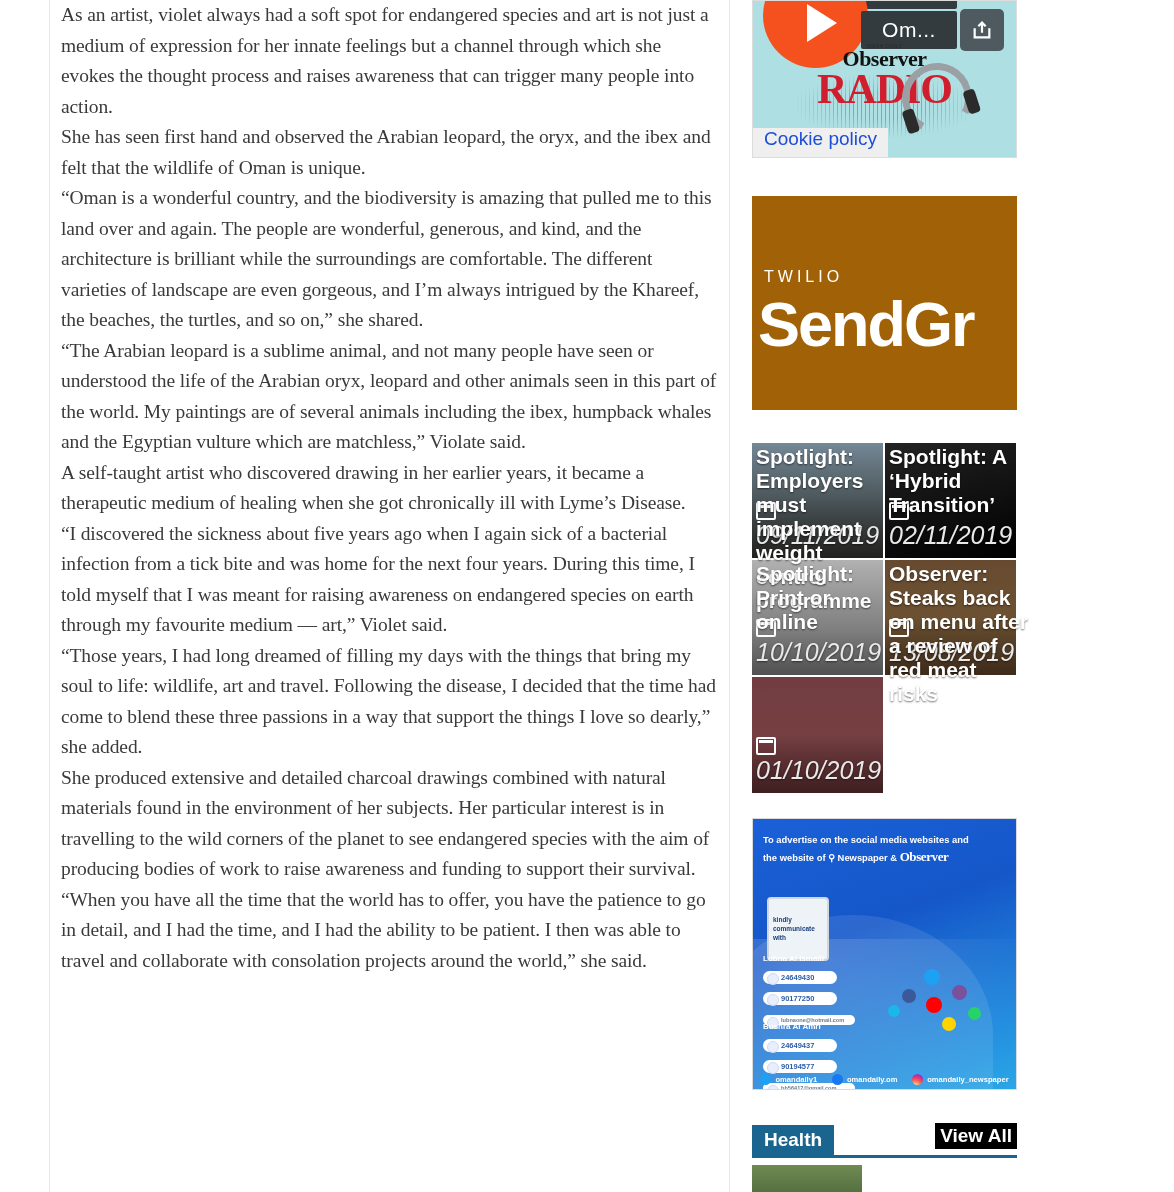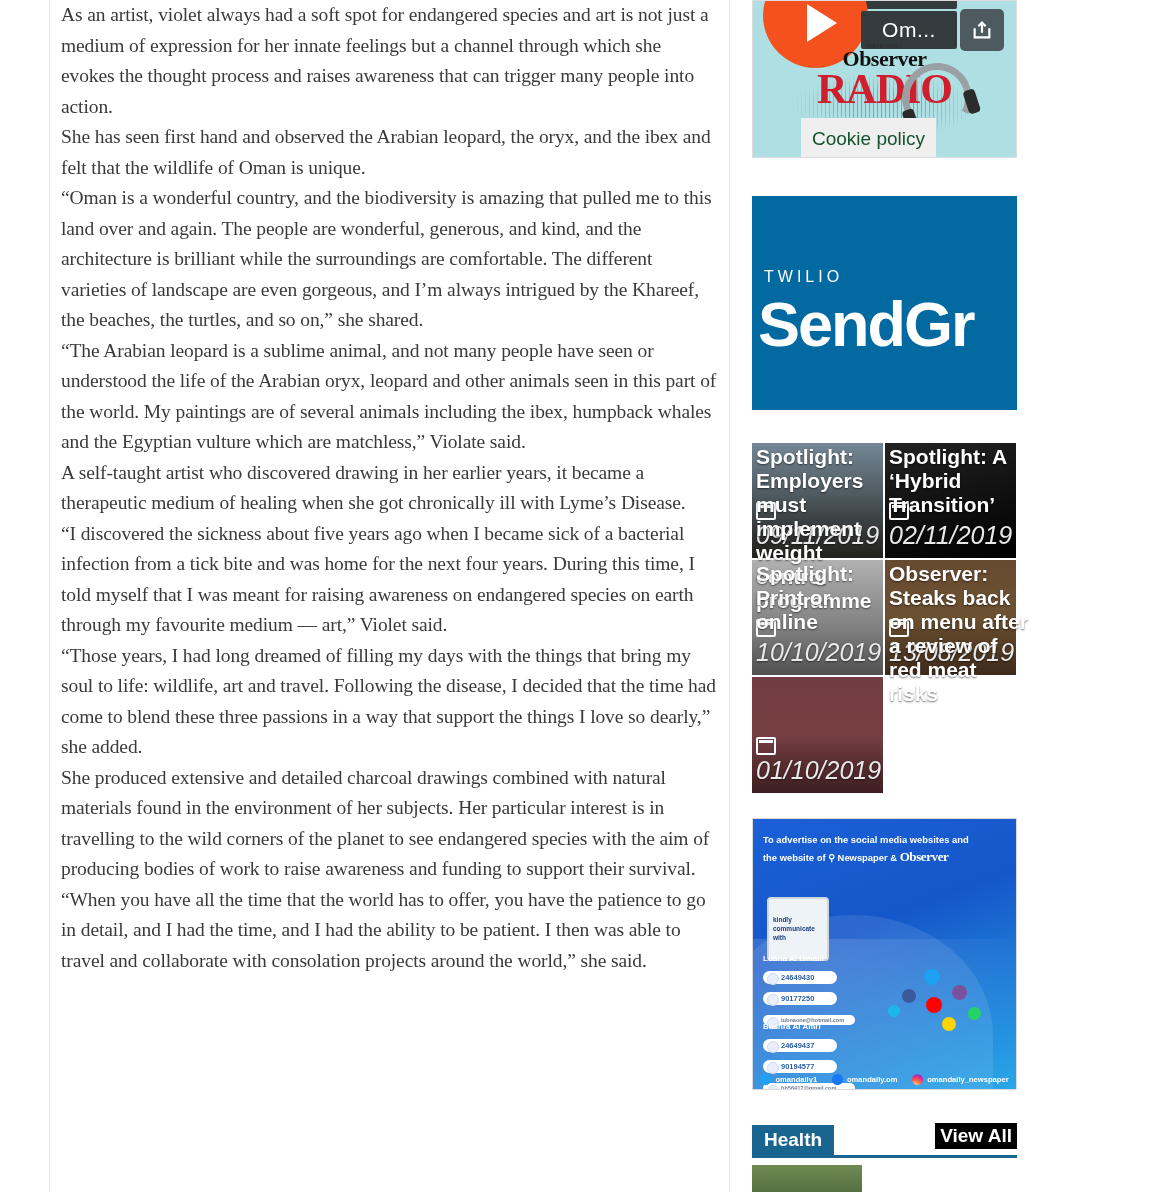--- a/index.html
+++ b/index.html
@@ -152,32 +152,31 @@
     width: 12px; height: 24px;
     background: #2b2b2b;
     border-radius: 4px;
   }
   .headphone::before { left: -10px; bottom: 2px; }
   .headphone::after  { right: -10px; bottom: 2px; }
   .cookie-policy {
     position: absolute;
     left: 0; bottom: 0;
     background: #efefef;
-    color: #14532d;
+    color: #1d4ed8;
     font-size: 19px;
-    padding: 10px 11px 7px 11px;
-    margin-left: 48px;
+    padding: 0 11px 7px 11px;
   }
 
   
   .sendgrid-ad {
     position: absolute;
     left: 0; top: 196px;
     width: 265px; height: 214px;
-    background: #0369a1;
+    background: #a16207;
     overflow: hidden;
   }
   .sendgrid-ad .twilio {
     position: absolute;
     left: 12px; top: 72px;
     color: #fff;
     font-size: 16px;
     letter-spacing: 4px;
   }
   .sendgrid-ad .sendgrid {
@@ -443,21 +442,21 @@
 
 <div id="page">
 
   <div class="article-col">
     <div class="article-body">
       <p>As an artist, violet always had a soft spot for endangered species and art is not just a medium of expression for her innate feelings but a channel through which she evokes the thought process and raises awareness that can trigger many people into action.</p>
       <p>She has seen first hand and observed the Arabian leopard, the oryx, and the ibex and felt that the wildlife of Oman is unique.</p>
       <p>“Oman is a wonderful country, and the biodiversity is amazing that pulled me to this land over and again. The people are wonderful, generous, and kind, and the architecture is brilliant while the surroundings are comfortable. The different varieties of landscape are even gorgeous, and I’m always intrigued by the Khareef, the beaches, the turtles, and so on,” she shared.</p>
       <p>“The Arabian leopard is a sublime animal, and not many people have seen or understood the life of the Arabian oryx, leopard and other animals seen in this part of the world. My paintings are of several animals including the ibex, humpback whales and the Egyptian vulture which are matchless,” Violate said.</p>
       <p>A self-taught artist who discovered drawing in her earlier years, it became a therapeutic medium of healing when she got chronically ill with Lyme’s Disease.</p>
-      <p>“I discovered the sickness about five years ago when I became sick of a bacterial infection from a tick bite and was home for the next four years. During this time, I told myself that I was meant for raising awareness on endangered species on earth through my favourite medium — art,” Violet said.</p>
+      <p>“I discovered the sickness about five years ago when I again sick of a bacterial infection from a tick bite and was home for the next four years. During this time, I told myself that I was meant for raising awareness on endangered species on earth through my favourite medium — art,” Violet said.</p>
       <p>“Those years, I had long dreamed of filling my days with the things that bring my soul to life: wildlife, art and travel. Following the disease, I decided that the time had come to blend these three passions in a way that support the things I love so dearly,” she added.</p>
       <p>She produced extensive and detailed charcoal drawings combined with natural materials found in the environment of her subjects. Her particular interest is in travelling to the wild corners of the planet to see endangered species with the aim of producing bodies of work to raise awareness and funding to support their survival.</p>
       <p>“When you have all the time that the world has to offer, you have the patience to go in detail, and I had the time, and I had the ability to be patient. I then was able to travel and collaborate with consolation projects around the world,” she said.</p>
     </div>
   </div>
 
   <div class="sidebar">
 
     <div class="radio-widget">
       <div class="wave"></div>

